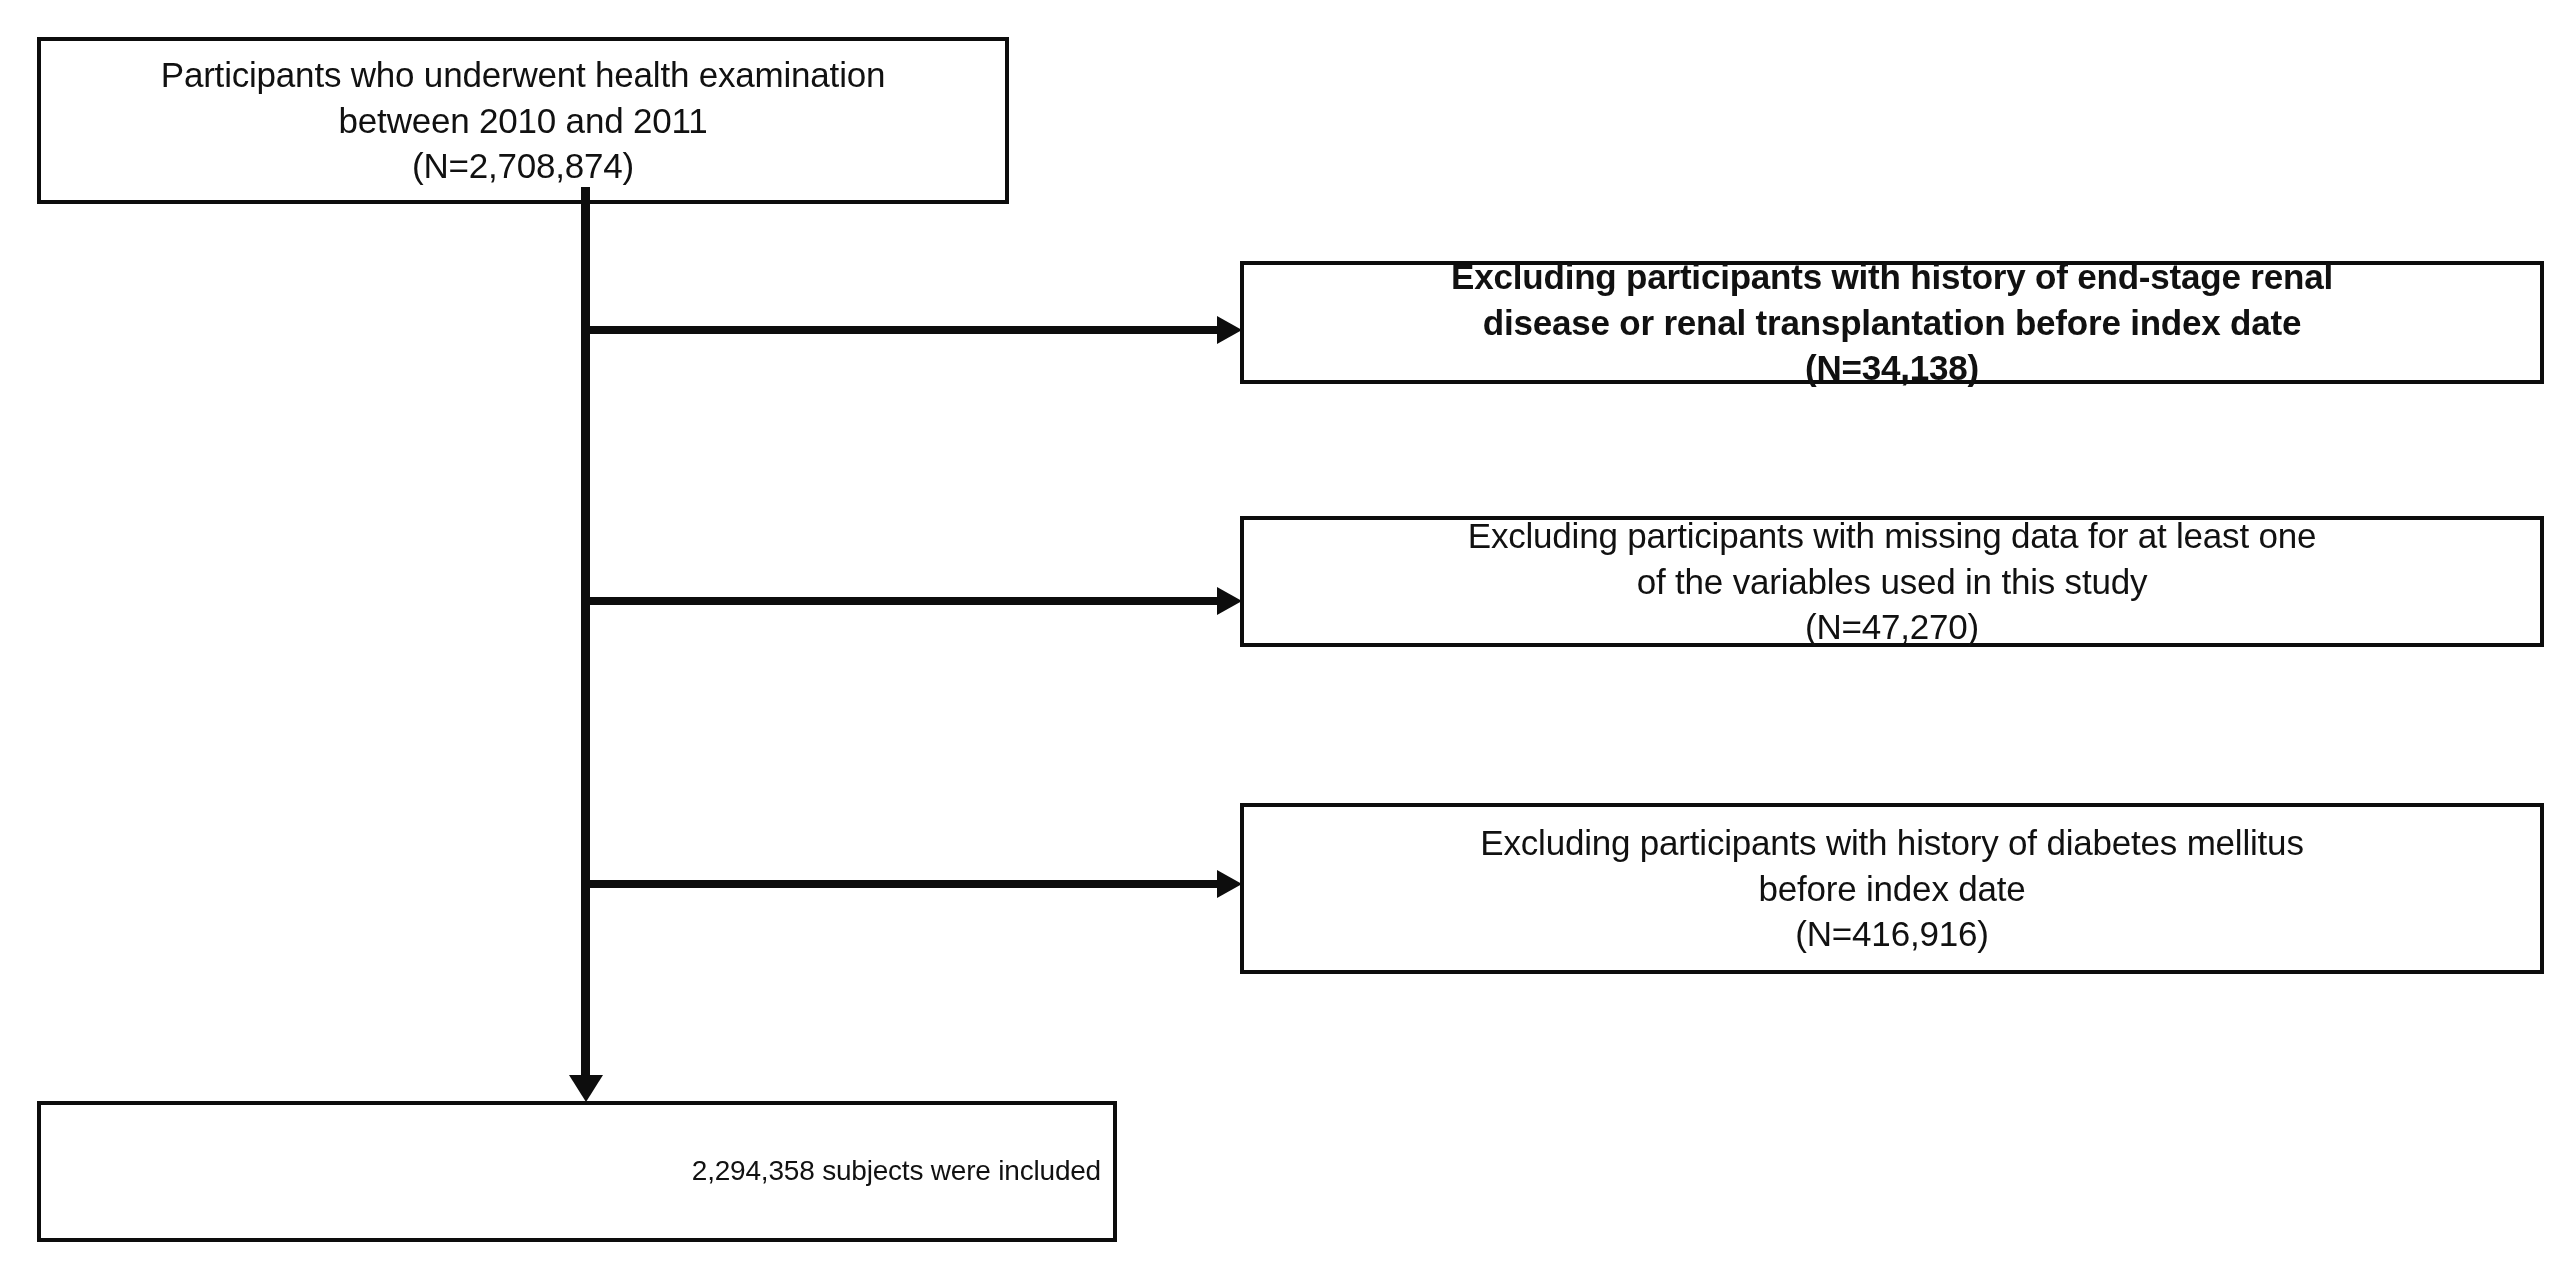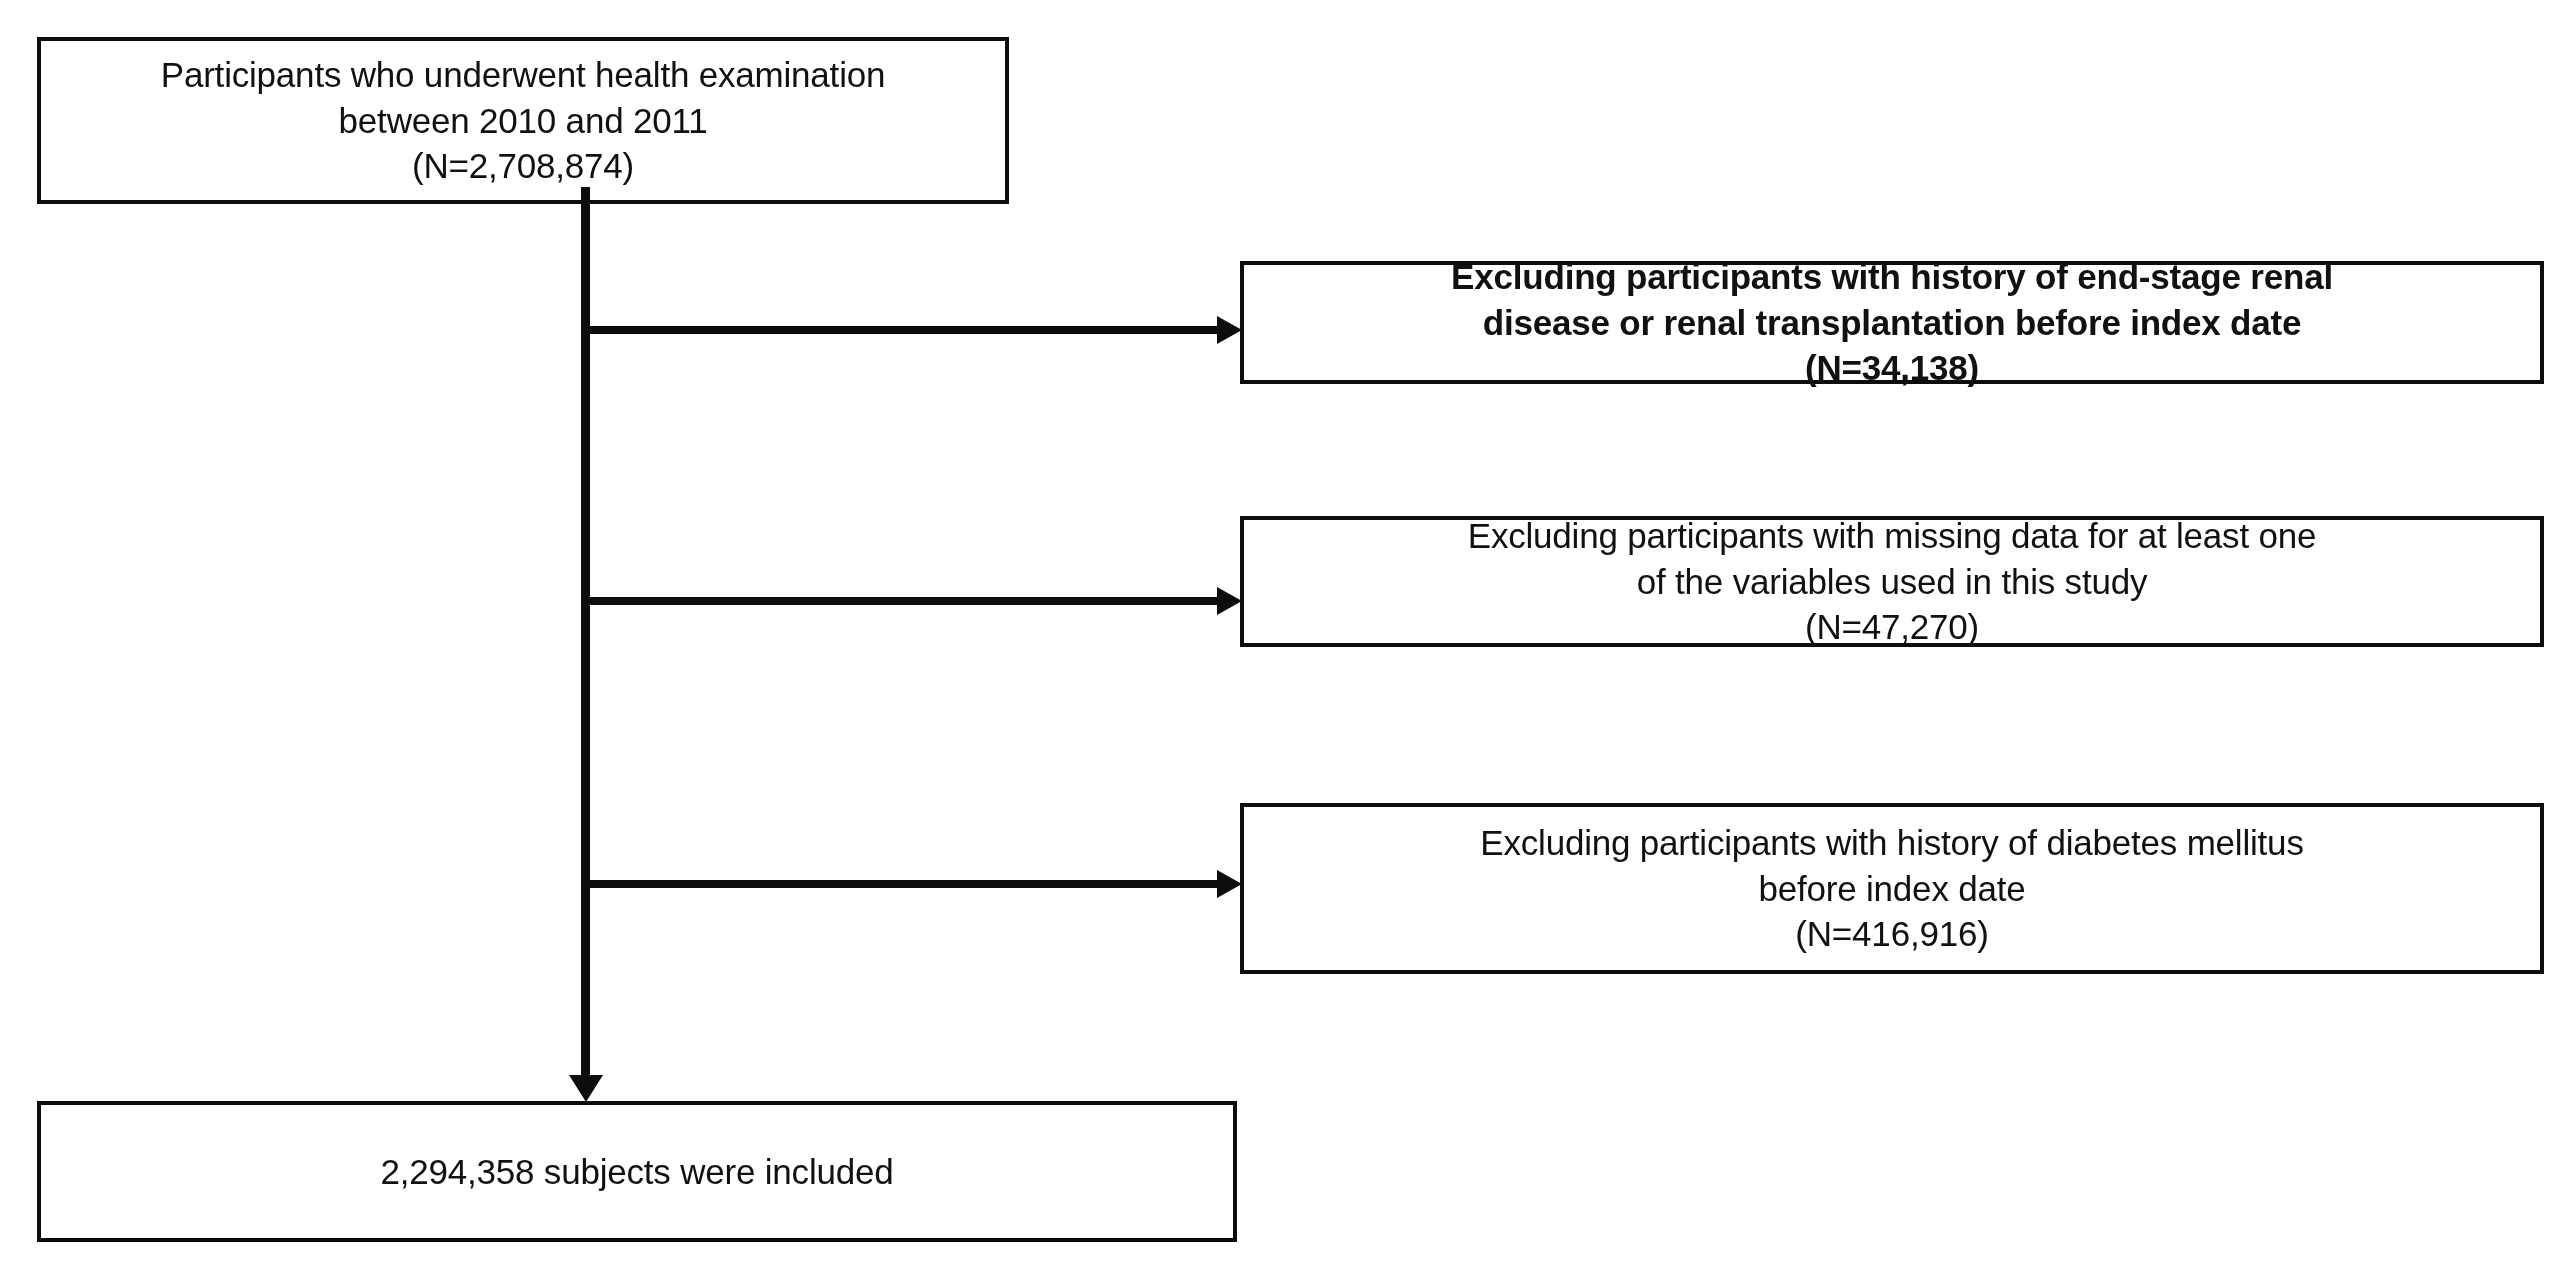--- a/index.html
+++ b/index.html
@@ -39,22 +39,23 @@
 
   
   #box-source {
     left: 37px;  top: 21px;
     width: 972px; height: 167px;
     font-size: 35px;
     margin-top: 16px;
   }
   #box-final {
     left: 37px;  top: 1101px;
-    width: 1200px; height: 141px;
-    font-size: 35px;
+    width: 1080px; height: 141px;
+    font-size: 28px;
+    text-align: right;
   }
   .exclusion-box {
     left: 1240px;
     width: 1304px;
     font-size: 35px;
   }
   #box-excl-0 { top: 261px;  height: 123px; font-weight: bold; }
   #box-excl-1 { top: 516px;  height: 131px; }
   #box-excl-2 { top: 803px;  height: 171px; }
 

